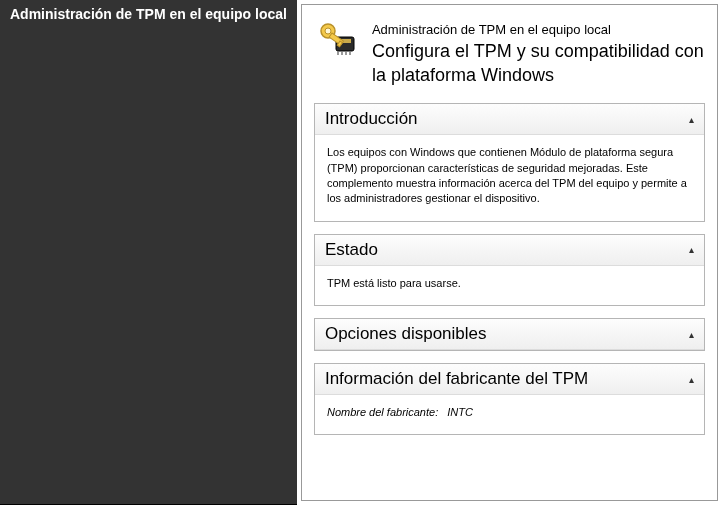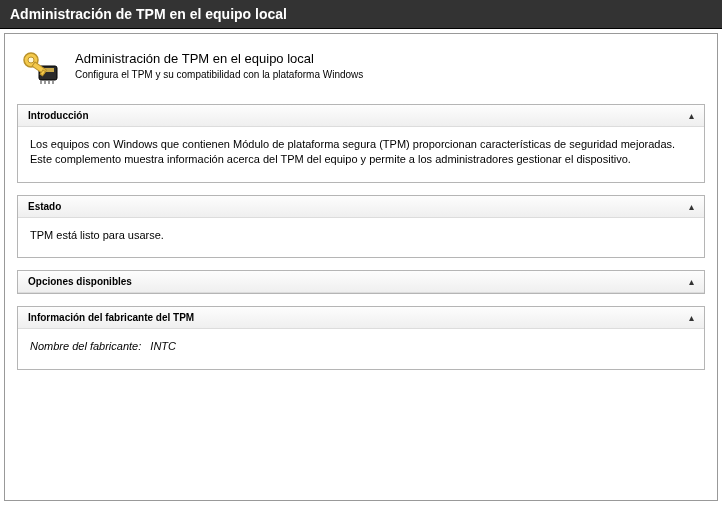--- a/index.html
+++ b/index.html
@@ -7,21 +7,21 @@
     margin: 0; padding: 0;
     width: 722px; height: 505px;
     font-family: "Segoe UI", Tahoma, Arial, sans-serif;
     font-size: 12px;
     background: #fff;
     color: #000;
     overflow: hidden;
   }
   .window {
     width: 722px; height: 505px;
-    display: flex; flex-direction: column;
+    display: flex; flex-direction: row;
   }
   .titlebar {
     background: #333; color: #fff;
     font-size: 14px; font-weight: 600;
     padding: 6px 10px;
     border-bottom: 1px solid #000;
   }
   .content-frame {
     flex: 1;
     border: 1px solid #999;
@@ -34,36 +34,36 @@
   .header-row {
     display: flex; align-items: flex-start;
     padding: 8px 4px 10px 4px;
   }
   .header-icon {
     width: 40px; height: 40px; flex-shrink: 0;
     margin-right: 14px; margin-left: 4px;
   }
   .header-text { padding-top: 2px; }
   .header-title { font-size: 13px; line-height: 1.35; }
-  .header-sub { font-size: 10px; line-height: 1.35; }
+  .header-sub { font-size: 18px; line-height: 1.35; }
 
   .panel {
     border: 1px solid #b5b5b5;
     margin: 6px 4px;
     background: #fff;
   }
   .panel-header {
     display: flex; align-items: center; justify-content: space-between;
     padding: 5px 10px 5px 10px;
     background: linear-gradient(#fdfdfd, #efefef);
     border-bottom: 1px solid #dcdcdc;
     cursor: default;
   }
   .panel-header .title {
-    font-weight: 700; font-size: 10px;
+    font-weight: 400; font-size: 17px;
   }
   .caret { font-size: 10px; color: #333; user-select: none; }
   .panel-body {
     padding: 10px 12px 14px 12px;
     font-size: 11px; line-height: 1.4;
   }
   .mfr-row { display: flex; gap: 28px; flex-wrap: wrap; }
   .mfr-item { white-space: nowrap; font-style: italic; }
   .mfr-label { }
   .mfr-val { margin-left: 6px; }

